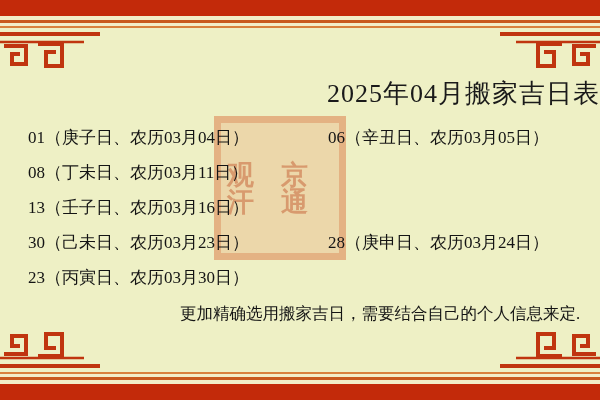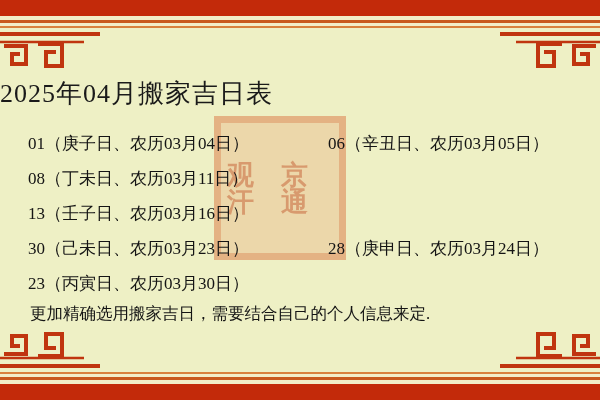--- a/index.html
+++ b/index.html
@@ -49,36 +49,37 @@
     flex:1;display:flex;flex-direction:column;
     align-items:center;justify-content:space-around;
     font-family:"DejaVu Serif","Liberation Serif",serif;
     font-size:27px;font-weight:700;line-height:1;
     color:rgba(186,60,18,0.42);
   }
 
   
   .content{position:absolute;left:0;top:0;width:600px;height:400px;}
   .title{
-    position:absolute;left:0;top:76px;width:600px;text-align:left;
+    position:absolute;left:0;top:76px;width:600px;text-align:right;
     font-size:26px;letter-spacing:1px;color:#1a1a1a;
     font-family:"Liberation Serif","DejaVu Serif",serif;
   }
   .rows{position:absolute;left:28px;top:126px;width:560px;}
-  .row{display:flex;height:35px;align-items:center;}
+  .row{display:flex;height:35px;align-items:flex-start;}
   .cell{
     font-size:17px;color:#141414;white-space:nowrap;
     font-family:"Liberation Serif","DejaVu Serif",serif;
   }
   .cell-left{width:300px;}
   .cell-right{width:260px;}
   .note{
     position:absolute;left:30px;top:303px;width:550px;
     font-size:16.5px;color:#141414;white-space:nowrap;
     font-family:Liberation Serif, serif;
+    text-align:right;
   }
 </style>
 </head>
 <body>
 
 <div id="page">
 
   <div class="band band-top">
     <div class="bar-thick"></div>
     <div class="bar-gap"></div>

